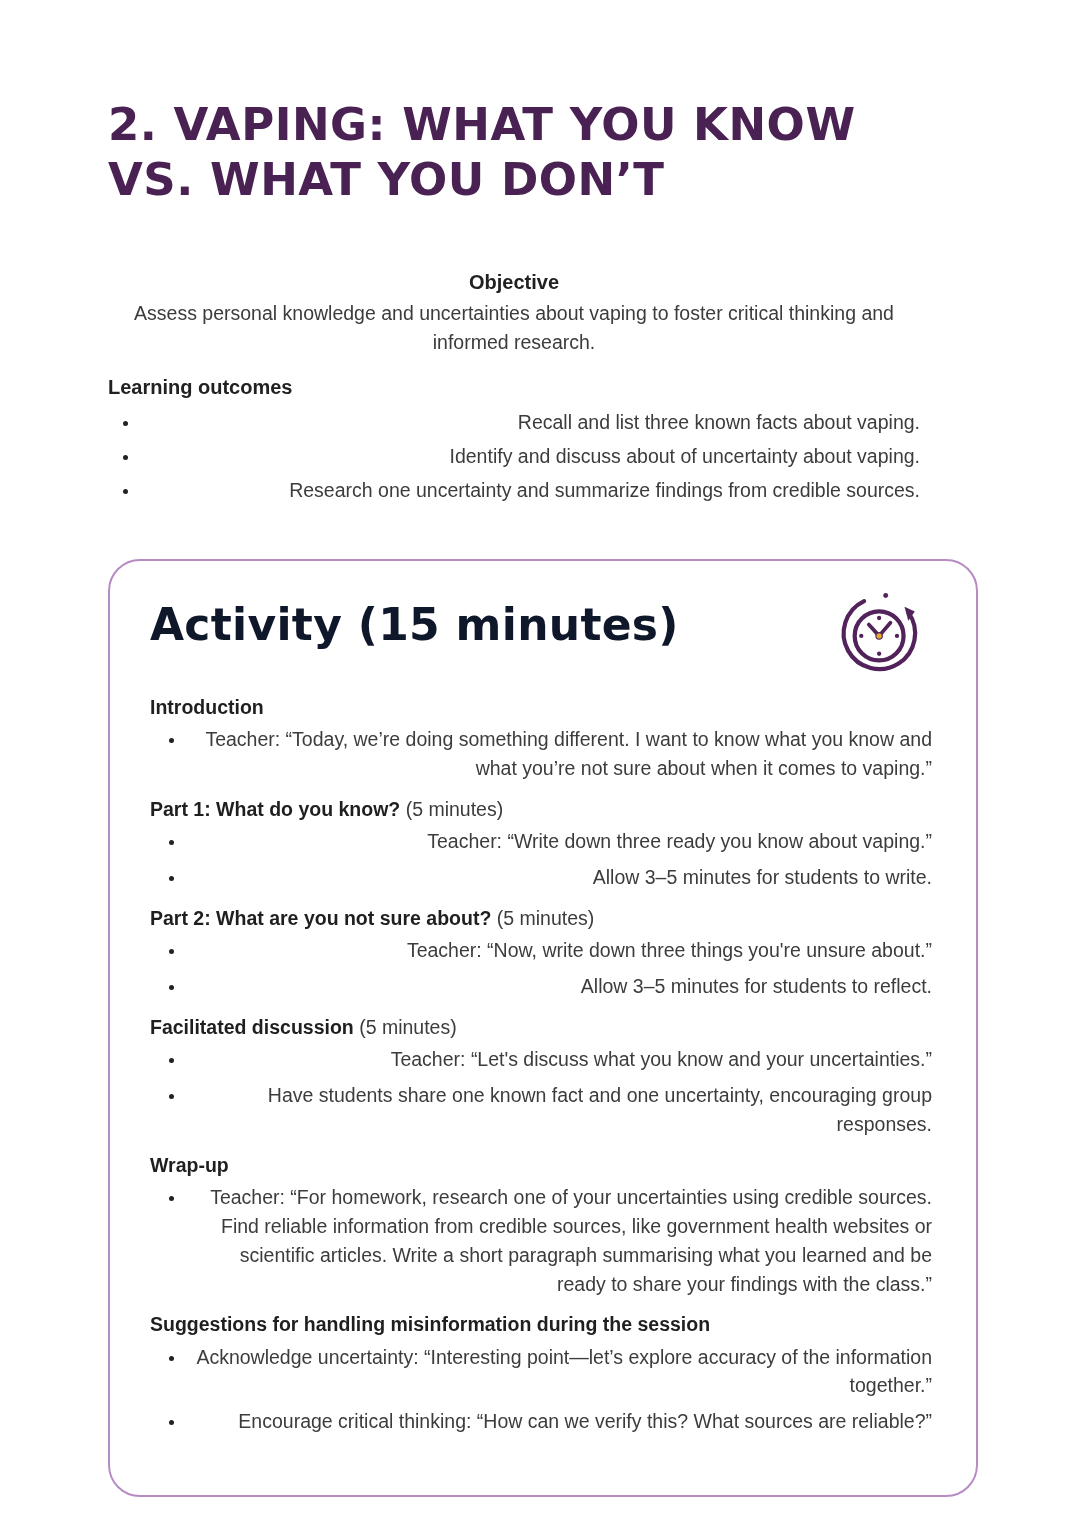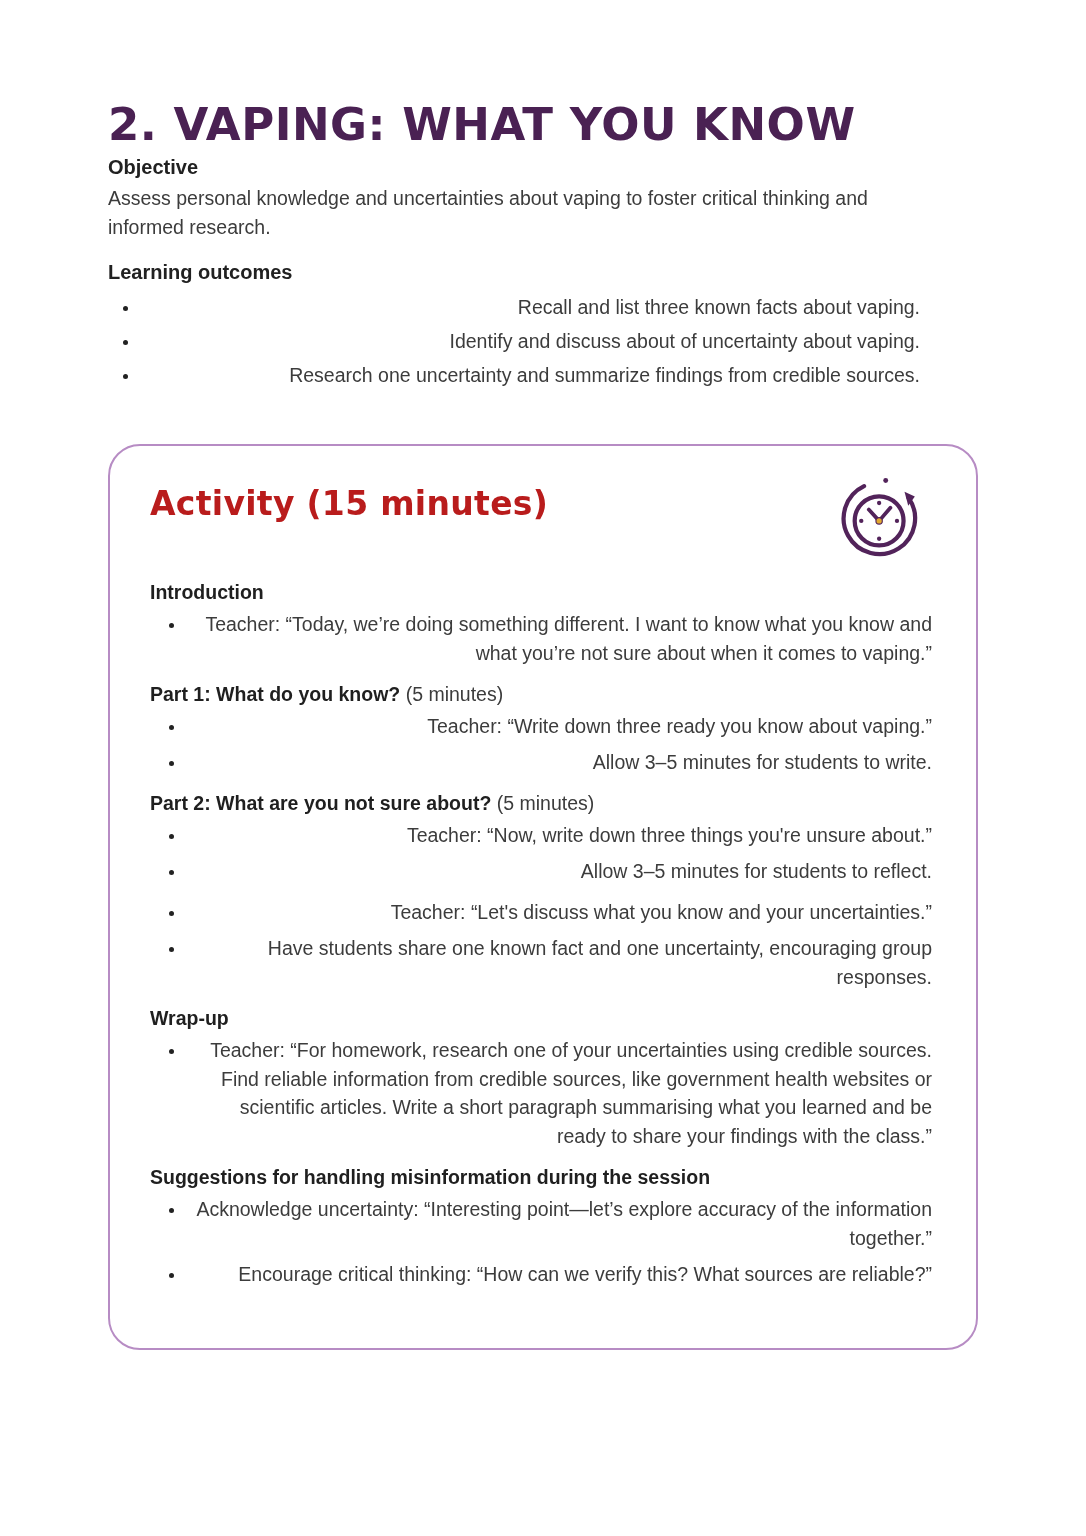--- a/index.html
+++ b/index.html
@@ -33,21 +33,21 @@
     font-weight:700;
     color:#212121;
     line-height:1.45;
   }
   .body-p{
     margin:2px 0 0 0;
     font-size:19.5px;
     line-height:1.5;
     color:#3c3c3c;
   }
-  .objective{}
+  .objective{margin-top:60px;text-align:center;}
   .outcomes{margin-top:16px;}
   ul.dotlist{
     margin:6px 0 0 0;
     padding-left:32px;
     text-align:right;
   }
   ul.dotlist li{
     font-size:19.5px;
     line-height:1.48;
     color:#3c3c3c;
@@ -64,23 +64,23 @@
   }
   .activity-header{
     display:flex;
     justify-content:space-between;
     align-items:flex-start;
   }
   .activity-title{
     margin:12px 0 0 0;
     font-family:"DejaVu Sans", sans-serif;
     font-weight:800;
-    font-size:33px;
+    font-size:44px;
     letter-spacing:0.3px;
-    color:#b91c1c;
+    color:#0f172a;
   }
   .clock-wrap{width:94px;height:94px;flex:0 0 auto;margin-right:4px;}
   .act-section{margin-top:12px;}
   .act-section:first-of-type{margin-top:14px;}
   .sec-head{
     margin:0;
     font-size:19.5px;
     line-height:1.45;
     color:#2a2a2a;
   }
@@ -89,20 +89,21 @@
   .act-section ul.dotlist{padding-left:36px;margin-top:4px;}
   .act-section ul.dotlist li{margin-bottom:7px;}
 </style>
 </head>
 <body>
 
 <div class="page">
 
   <h1 class="doc-title">
     <span>2. VAPING: WHAT YOU KNOW</span>
+    <span>VS. WHAT YOU DON’T</span>
   </h1>
 
   <div class="top-section objective">
     <h3 class="sec-h">Objective</h3>
     <p class="body-p">Assess personal knowledge and uncertainties about vaping to foster critical thinking and informed research.</p>
   </div>
 
   <div class="top-section outcomes">
     <h3 class="sec-h">Learning outcomes</h3>
     <ul class="dotlist">
@@ -154,20 +155,21 @@
 
     <div class="act-section">
       <p class="sec-head"><b>Part 2: What are you not sure about?</b><span> (5 minutes)</span></p>
       <ul class="dotlist">
         <li>Teacher: “Now, write down three things you're unsure about.”</li>
         <li>Allow 3–5 minutes for students to reflect.</li>
       </ul>
     </div>
 
     <div class="act-section">
+      <p class="sec-head"><b>Facilitated discussion</b><span> (5 minutes)</span></p>
       <ul class="dotlist">
         <li>Teacher: “Let's discuss what you know and your uncertainties.”</li>
         <li>Have students share one known fact and one uncertainty, encouraging group responses.</li>
       </ul>
     </div>
 
     <div class="act-section">
       <p class="sec-head"><b>Wrap-up</b><span></span></p>
       <ul class="dotlist">
         <li>Teacher: “For homework, research one of your uncertainties using credible sources. Find reliable information from credible sources, like government health websites or scientific articles. Write a short paragraph summarising what you learned and be ready to share your findings with the class.”</li>

